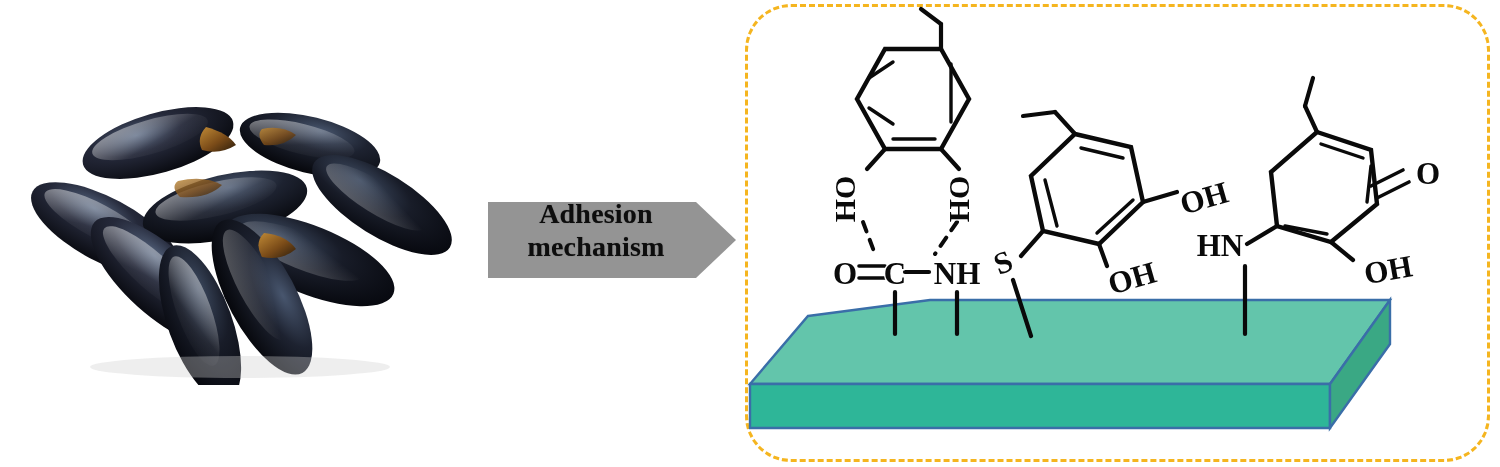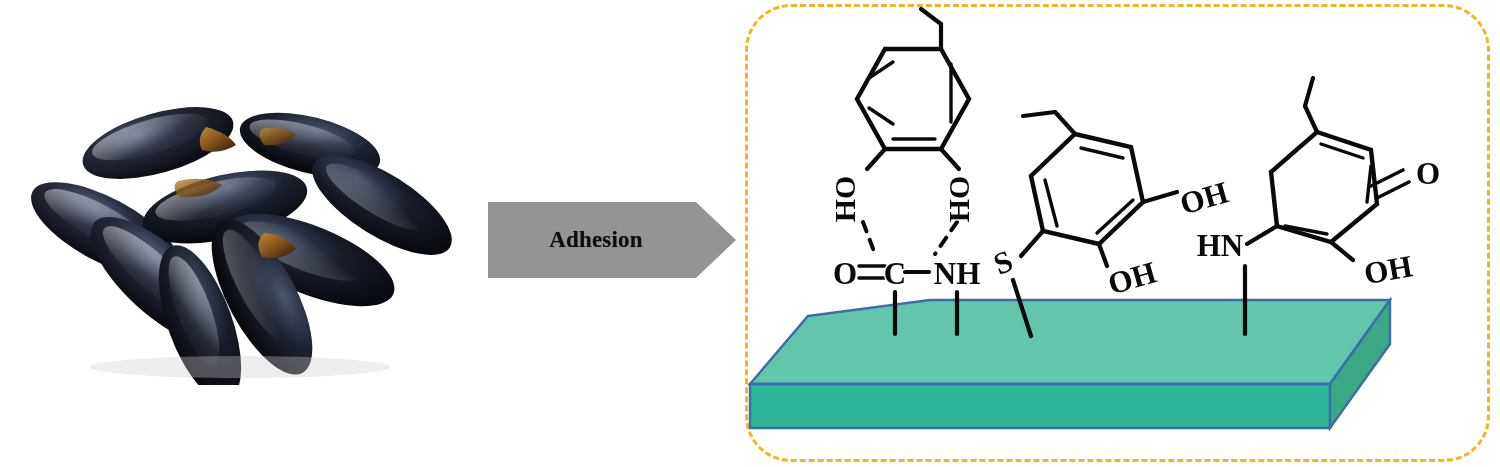--- a/index.html
+++ b/index.html
@@ -10,22 +10,22 @@
   #figure{position:absolute;left:0;top:0;width:1500px;height:467px;background:#fff;}
 
   
   #mussel-photo{position:absolute;left:10px;top:85px;width:460px;height:300px;}
   #mussel-photo svg{display:block;width:100%;height:100%;}
 
   
   #arrow-block{position:absolute;left:488px;top:197px;width:250px;height:86px;}
   #arrow-block svg{position:absolute;left:0;top:0;width:250px;height:86px;}
   #arrow-label{position:absolute;left:0;top:0;width:216px;height:86px;
-      display:flex;flex-direction:column;align-items:center;justify-content:center;
-      color:#0d0d0d;font-weight:bold;font-size:23px;line-height:1.18;
+      display:flex;flex-direction:column;align-items:center;justify-content:flex-start;
+      color:#0d0d0d;font-weight:bold;font-size:28px;line-height:1.18;
       font-family:"Liberation Serif",serif;letter-spacing:.2px;
       text-shadow:0 0 1px rgba(0,0,0,.35);}
   #arrow-label span{display:block;white-space:nowrap;}
 
   
   #panel{position:absolute;left:745px;top:4px;width:745px;height:458px;
          border:3.5px dashed #f5b51f;border-radius:46px;box-sizing:border-box;}
 
   
   #scheme{position:absolute;left:745px;top:4px;width:745px;height:458px;}
@@ -110,20 +110,21 @@
       <ellipse cx="230" cy="282" rx="150" ry="11" fill="#cfcfcf" opacity=".35"></ellipse>
     </svg>
   </div>
 
   <div id="arrow-block">
     <svg viewBox="0 0 250 86" xmlns="http://www.w3.org/2000/svg">
       <polygon points="0,5 208,5 248,43 208,81 0,81" fill="#949494"></polygon>
     </svg>
     <div id="arrow-label">
       <span>Adhesion</span>
+      <span>mechanism</span>
     </div>
   </div>
 
   <div id="panel"></div>
 
   <div id="scheme">
     <svg viewBox="0 0 745 458" xmlns="http://www.w3.org/2000/svg">
 
       <g>
 

